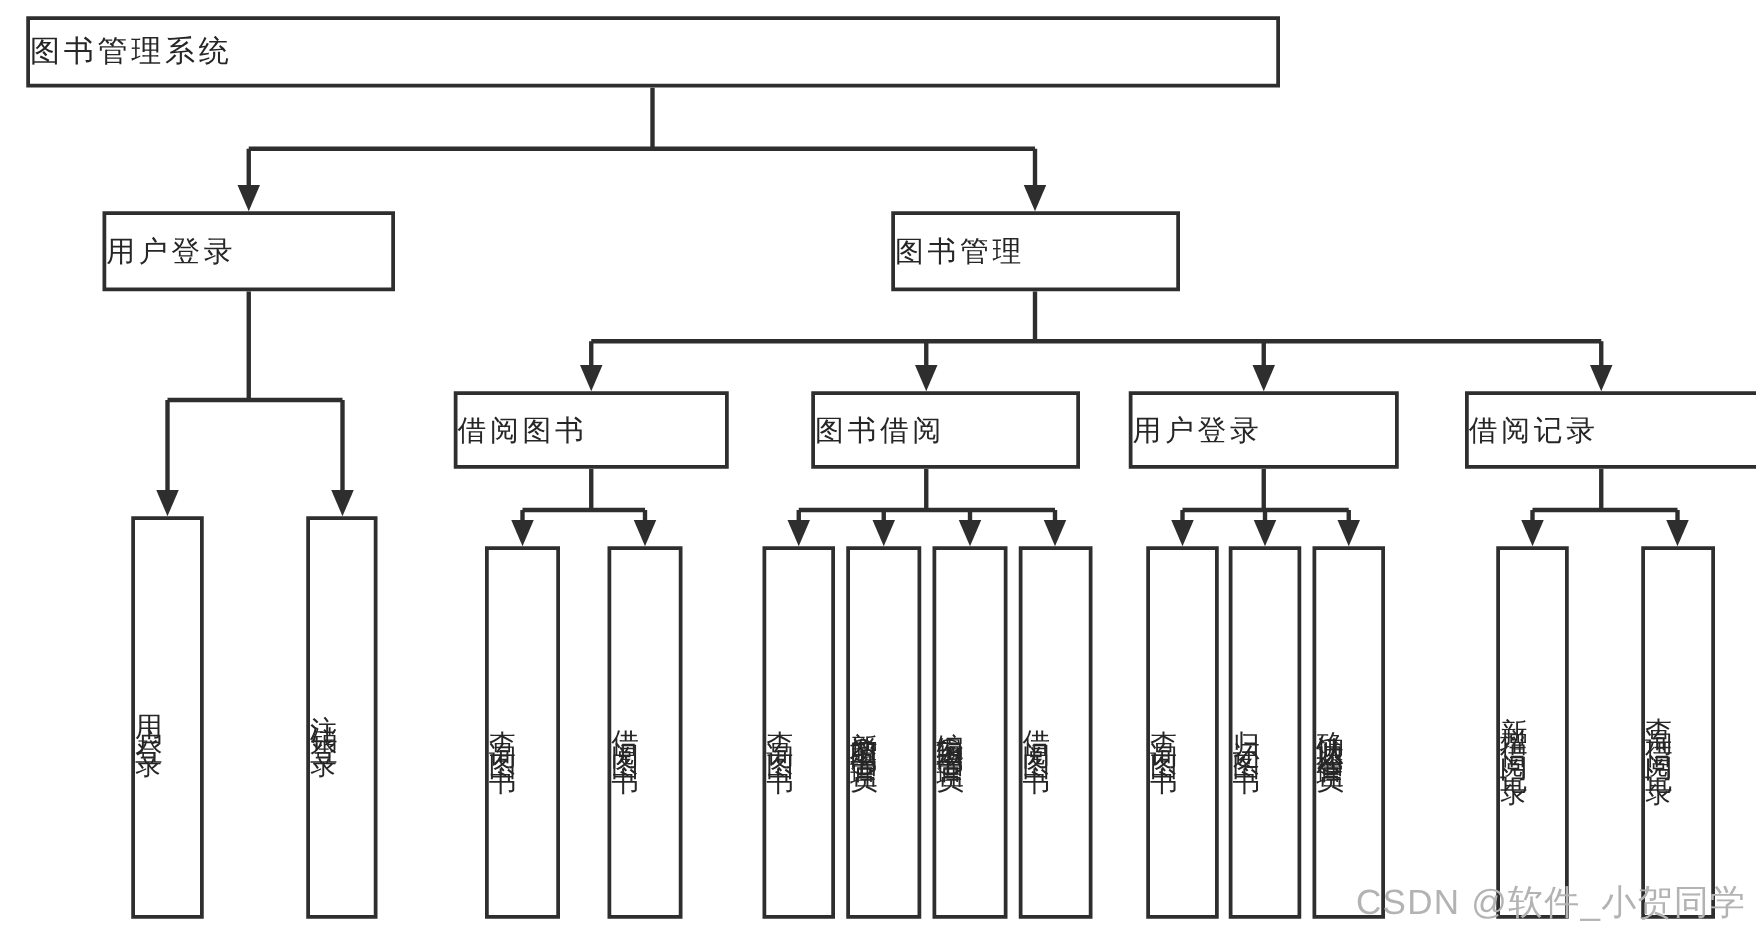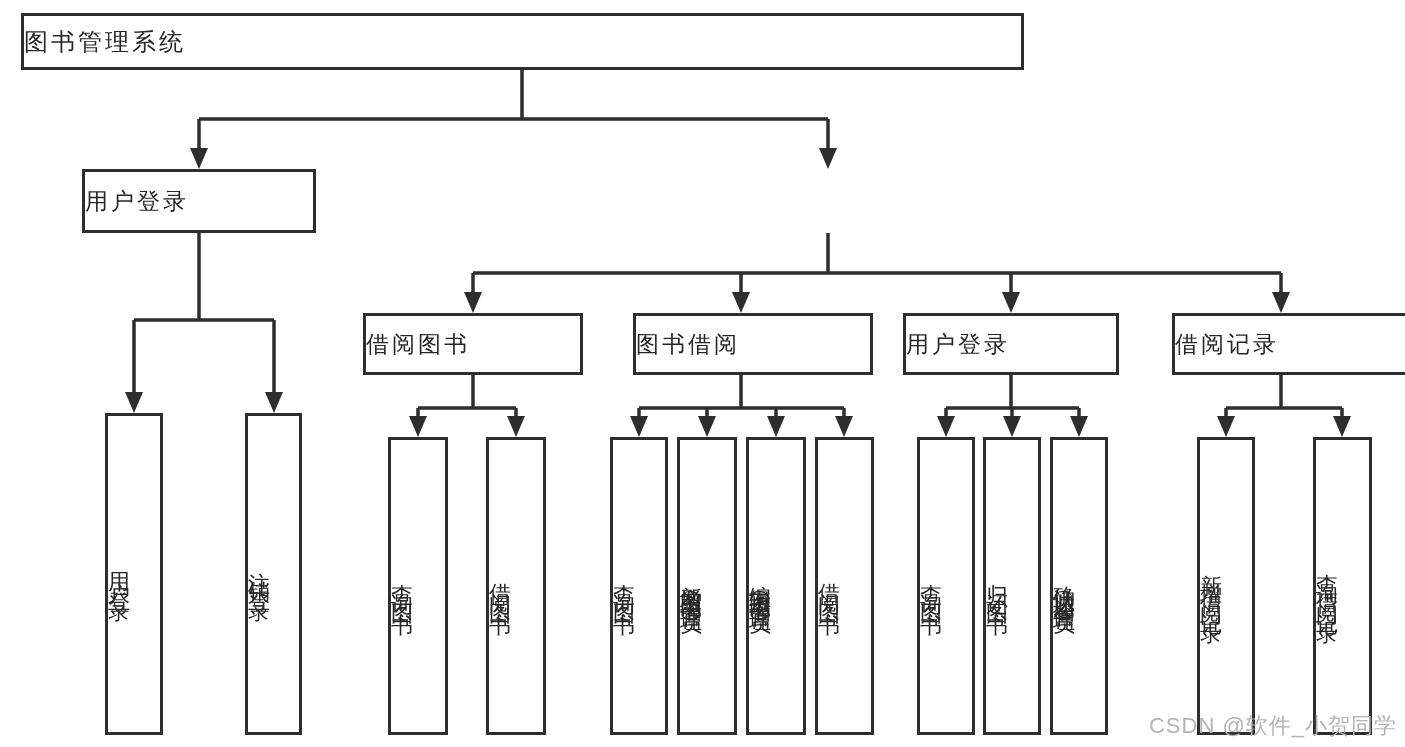--- a/index.html
+++ b/index.html
@@ -48,21 +48,21 @@
     letter-spacing: 10px;
     line-height: 1;
   }
   .node.v.long .lbl {
     letter-spacing: 4px;
   }
   .watermark {
     position: absolute;
     right: 8px;
     bottom: 6px;
-    font-size: 22px;
+    font-size: 28px;
     color: #b3b3b3;
     letter-spacing: 1px;
     z-index: 3;
     white-space: nowrap;
   }
 </style>
 </head>
 <body>
 
 <div id="canvas">
@@ -100,25 +100,28 @@
     </g>
   </svg>
 
   <div class="node root" style="left:21px;top:13px;width:1003px;height:57px">
     <span class="lbl">图书管理系统</span>
   </div>
 
   <div class="node" style="left:82px;top:169px;width:234px;height:64px">
     <span class="lbl">用户登录</span>
   </div>
+  <div class="node" style="left:713px;top:169px;width:231px;height:64px">
+    <span class="lbl">图书管理</span>
+  </div>
 
   <div class="node" style="left:363px;top:313px;width:220px;height:62px">
     <span class="lbl">借阅图书</span>
   </div>
-  <div class="node" style="left:633px;top:313px;width:240px;height:62px">
+  <div class="node" style="left:649px;top:313px;width:215px;height:62px">
     <span class="lbl">图书借阅</span>
   </div>
   <div class="node" style="left:903px;top:313px;width:216px;height:62px">
     <span class="lbl">用户登录</span>
   </div>
   <div class="node" style="left:1172px;top:313px;width:262px;height:62px">
     <span class="lbl">借阅记录</span>
   </div>
 
   <div class="node v" style="left:105px;top:413px;width:58px;height:322px">

